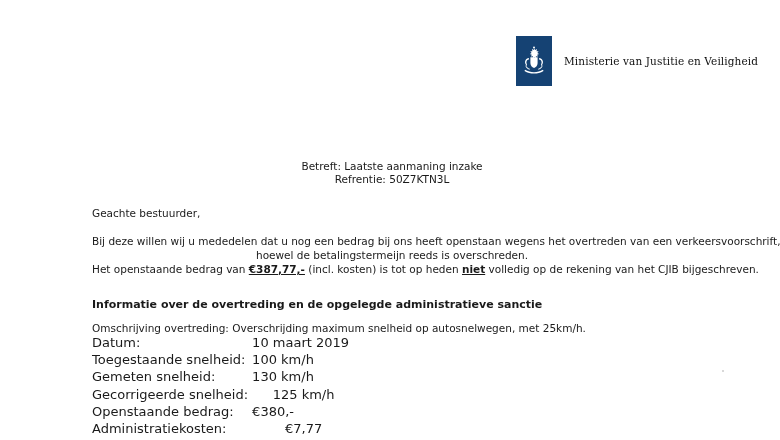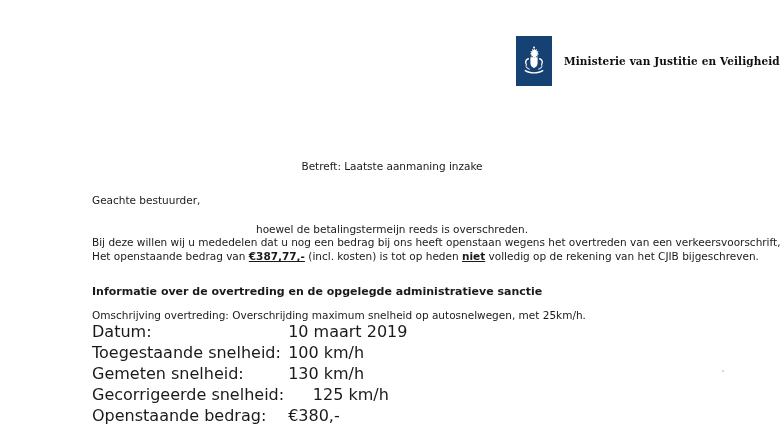--- a/index.html
+++ b/index.html
@@ -36,21 +36,20 @@
   .logo-bar svg {
     display: block;
   }
   .logo-text {
     margin-left: 12px;
     font-family: "DejaVu Serif", "Liberation Serif", serif;
     font-size: 10.5px;
     letter-spacing: 0.1px;
     color: #0f0f0f;
     white-space: nowrap;
-    font-weight: bold;
   }
 
   
   .letter {
     position: absolute;
     left: 92px;
     top: 160px;
     width: 600px;
     font-size: 10.5px;
     line-height: 1.22;
@@ -85,21 +84,21 @@
   .detail-desc {
     margin: 0;
     white-space: nowrap;
   }
   .detail-table {
     border-collapse: collapse;
     margin: 0;
   }
   .detail-table td {
     padding: 0 0 1px 0;
-    font-size: 16px;
+    font-size: 13px;
     line-height: 1.25;
     vertical-align: top;
     white-space: nowrap;
   }
   .detail-table td.label {
     width: 133px;
     padding-right: 4px;
   }
   .detail-table td.value.indent {
     padding-left: 6px;
@@ -140,31 +139,32 @@
       </svg>
     </span>
   </div>
   <div class="logo-text">Ministerie van Justitie en Veiligheid</div>
 </div>
 
 <div class="letter">
 
   <div class="block">
     <div class="line">Betreft: Laatste aanmaning inzake</div>
+    <div class="line">Refrentie: 50Z7KTN3L</div>
   </div>
 
   <div class="gap-lg"></div>
 
   <div class="greeting">Geachte bestuurder,</div>
 
   <div class="gap-md"></div>
 
   <div class="para">
+    <div class="line">Bij deze willen wij u mededelen dat u nog een bedrag bij ons heeft openstaan wegens het overtreden van een verkeersvoorschrift,</div>
     <div class="line">hoewel de betalingstermeijn reeds is overschreden.</div>
-    <div class="line">Bij deze willen wij u mededelen dat u nog een bedrag bij ons heeft openstaan wegens het overtreden van een verkeersvoorschrift,</div>
     <div class="line"><span>Het openstaande bedrag van </span><b>€387,77,-</b><span> (incl. kosten) is tot op heden </span><b>niet</b><span> volledig op de rekening van het CJIB bijgeschreven.</span></div>
   </div>
 
   <div class="gap-lg"></div>
 
   <div class="section-title">Informatie over de overtreding en de opgelegde administratieve sanctie</div>
 
   <div class="gap-sm"></div>
 
   <div class="detail-desc">Omschrijving overtreding: Overschrijding maximum snelheid op autosnelwegen, met 25km/h.</div>
@@ -184,20 +184,24 @@
         <td class="value">130 km/h</td>
       </tr>
       <tr>
         <td class="label">Gecorrigeerde snelheid:</td>
         <td class="value indent">125 km/h</td>
       </tr>
       <tr>
         <td class="label">Openstaande bedrag:</td>
         <td class="value">€380,-</td>
       </tr>
+      <tr>
+        <td class="label">Administratiekosten:</td>
+        <td class="value indent">€7,77</td>
+      </tr>
     </tbody>
   </table>
 
   <div class="gap-lg"></div>
 
 </div>
 
 <div class="speck"></div>
 
 </body></html>

